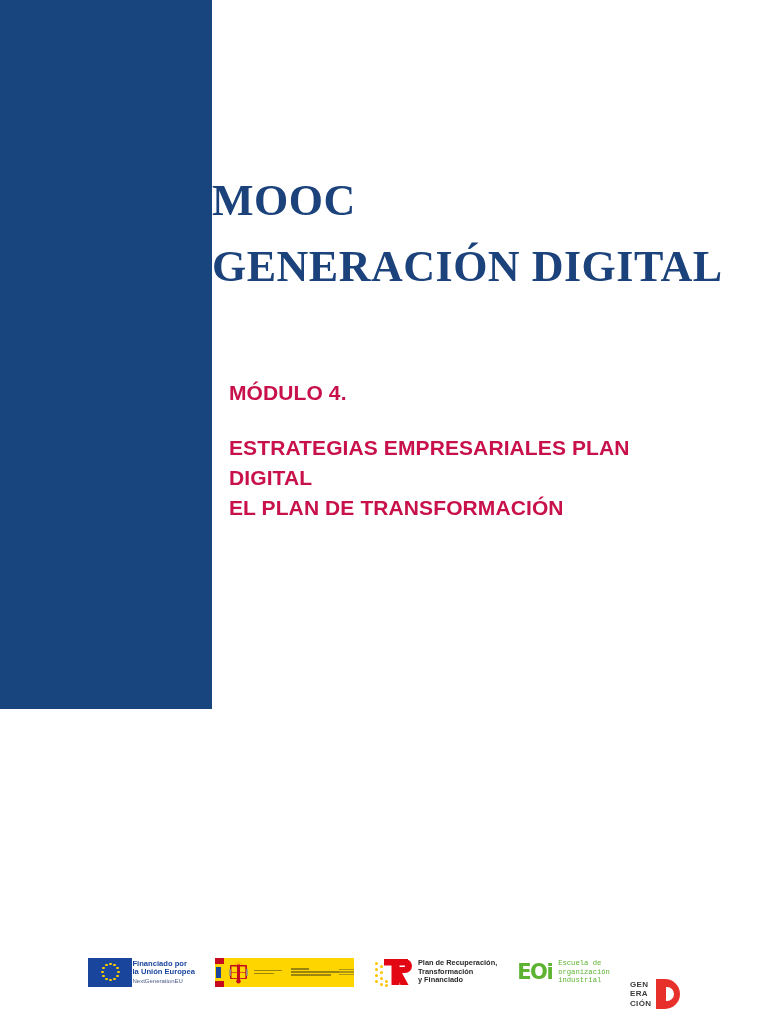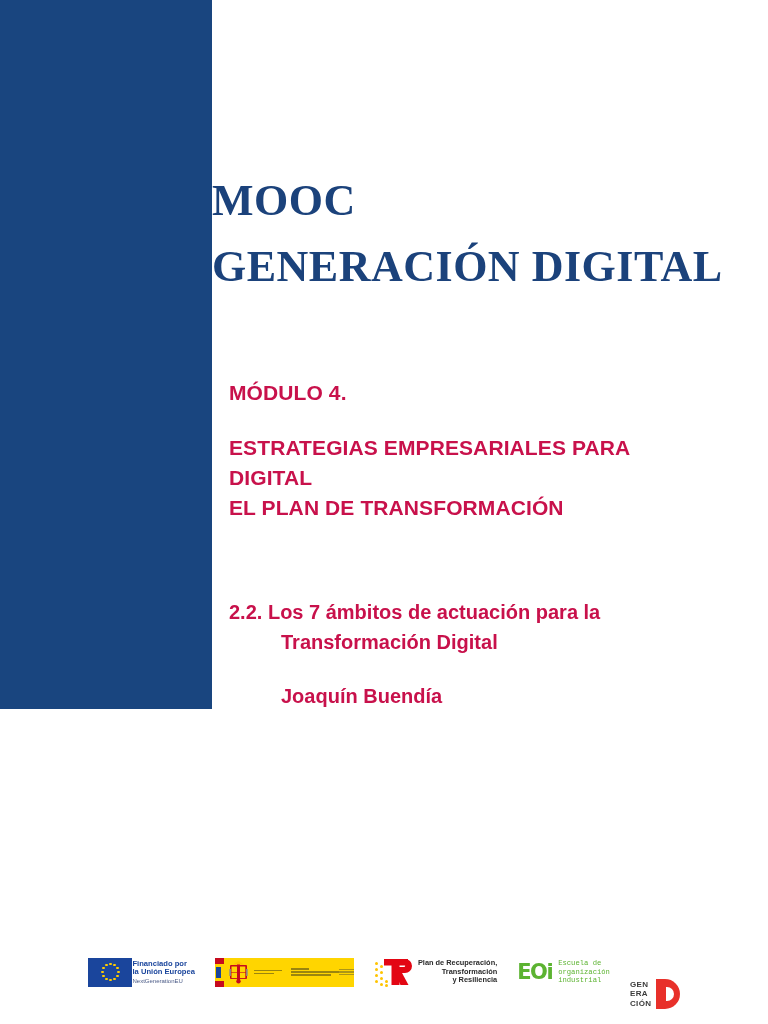--- a/index.html
+++ b/index.html
@@ -254,21 +254,20 @@
     width: 3.2px;
     height: 3.2px;
     background: #FFC400;
     border-radius: 50%;
   }
   .prtr-text {
     display: flex;
     flex-direction: column;
     justify-content: center;
     line-height: 1.2;
-    align-items: flex-end;
   }
   .prtr-text div {
     font-size: 7.4px;
     font-weight: bold;
     color: #2b2b2b;
     white-space: nowrap;
   }
 
   
   .eoi-logo { gap: 6px; }
@@ -347,30 +346,25 @@
 
   <div class="side-band"></div>
 
   <div class="title-block">
     <div class="title-main">MOOC</div>
     <div class="title-sub">GENERACIÓN DIGITAL</div>
   </div>
 
   <div class="module-block">
     <div class="module-line">MÓDULO 4.</div>
-    <div class="module-line gap">ESTRATEGIAS EMPRESARIALES PARA</div>
+    <div class="module-line gap">ESTRATEGIAS EMPRESARIALES PLAN</div>
     <div class="module-line">DIGITAL</div>
     <div class="module-line">EL PLAN DE TRANSFORMACIÓN</div>
   </div>
 
-  <div class="section-block">
-    <div class="section-line">2.2. Los 7 ámbitos de actuación para la</div>
-    <div class="section-line indent">Transformación Digital</div>
-    <div class="author-line">Joaquín Buendía</div>
-  </div>
 
   <div class="footer">
 
     <div class="logo eu-logo">
       <div class="eu-flag" id="euflag">
           <span class="eu-star" style="left: 20.7px; top: 5px;"></span>
           <span class="eu-star" style="left: 24.8px; top: 6.09859px;"></span>
           <span class="eu-star" style="left: 27.8014px; top: 9.1px;"></span>
           <span class="eu-star" style="left: 28.9px; top: 13.2px;"></span>
           <span class="eu-star" style="left: 27.8014px; top: 17.3px;"></span>
@@ -427,21 +421,21 @@
       <div class="prtr-mark" id="prtrmark">
         <svg width="38" height="30" viewBox="0 0 38 30" aria-hidden="true">
           <path d="M10 2 H34 V8.5 H25.5 V28 H17.5 V8.5 H10 Z" fill="#E30613"></path>
           <path d="M24 2 H31 a7 7 0 0 1 0 14 h-7 v-6 h6 a1.2 1.2 0 0 0 0-2.4 h-6 Z" fill="#E30613"></path>
           <path d="M27.5 15 L34.5 28 H26.5 L21.5 17.5 Z" fill="#E30613"></path>
         </svg>
       <span class="prtr-dot" style="left: 1px; top: 5px;"></span><span class="prtr-dot" style="left: 1px; top: 11px;"></span><span class="prtr-dot" style="left: 1px; top: 17px;"></span><span class="prtr-dot" style="left: 1px; top: 23px;"></span><span class="prtr-dot" style="left: 6px; top: 8px;"></span><span class="prtr-dot" style="left: 6px; top: 14px;"></span><span class="prtr-dot" style="left: 6px; top: 20px;"></span><span class="prtr-dot" style="left: 6px; top: 26px;"></span><span class="prtr-dot" style="left: 11px; top: 23px;"></span><span class="prtr-dot" style="left: 11px; top: 27px;"></span></div>
       <div class="prtr-text">
         <div>Plan de Recuperación,</div>
         <div>Transformación</div>
-        <div>y Resiliencia</div>
+        <div>y Financiado</div>
       </div>
     </div>
 
     <div class="logo eoi-logo">
       <div class="eoi-mark">EOi</div>
       <div class="eoi-text">
         <div>Escuela de</div>
         <div>organización</div>
         <div>industrial</div>
       </div>

